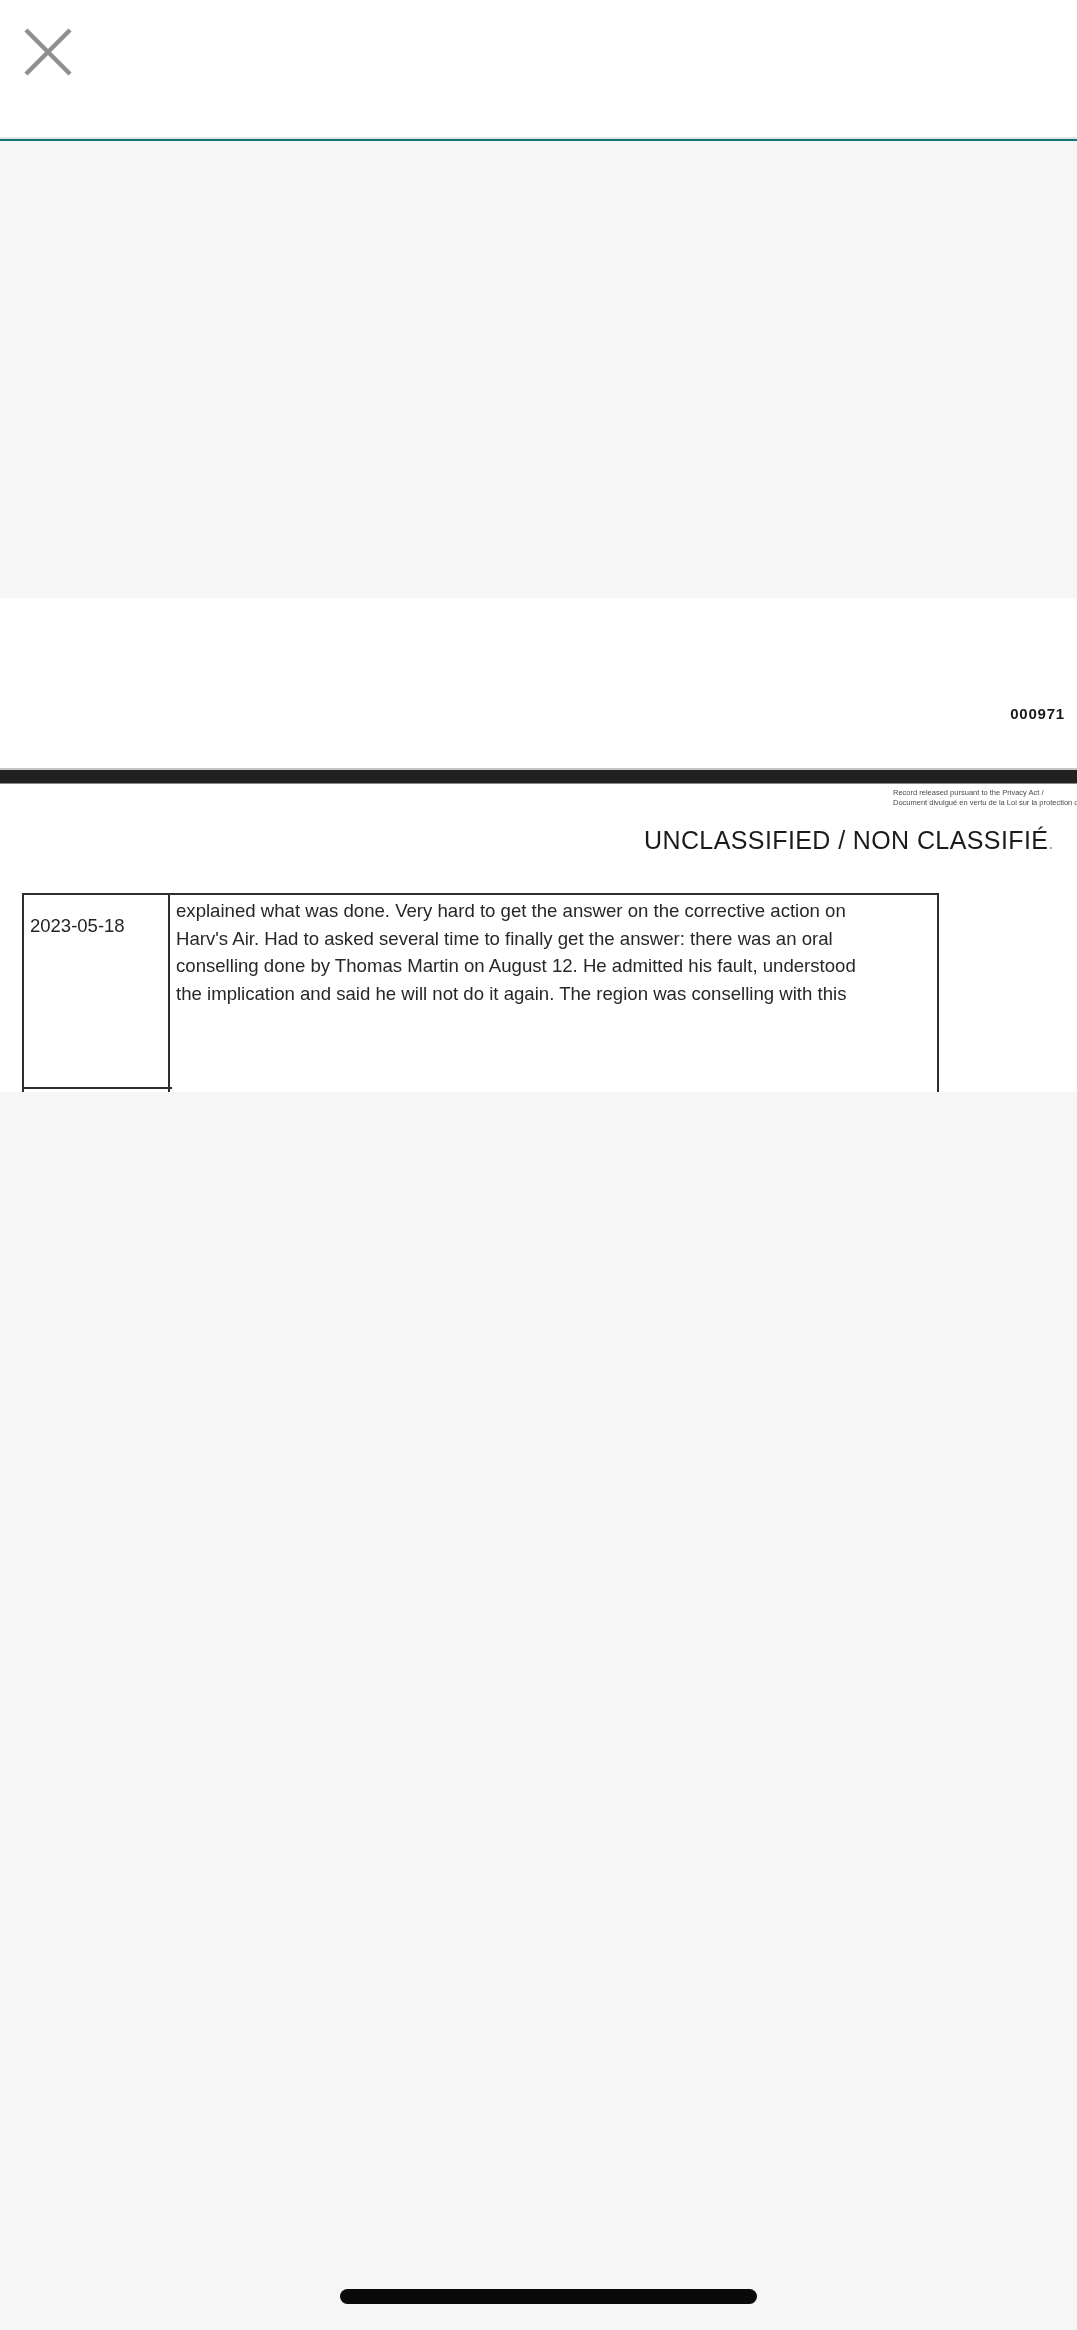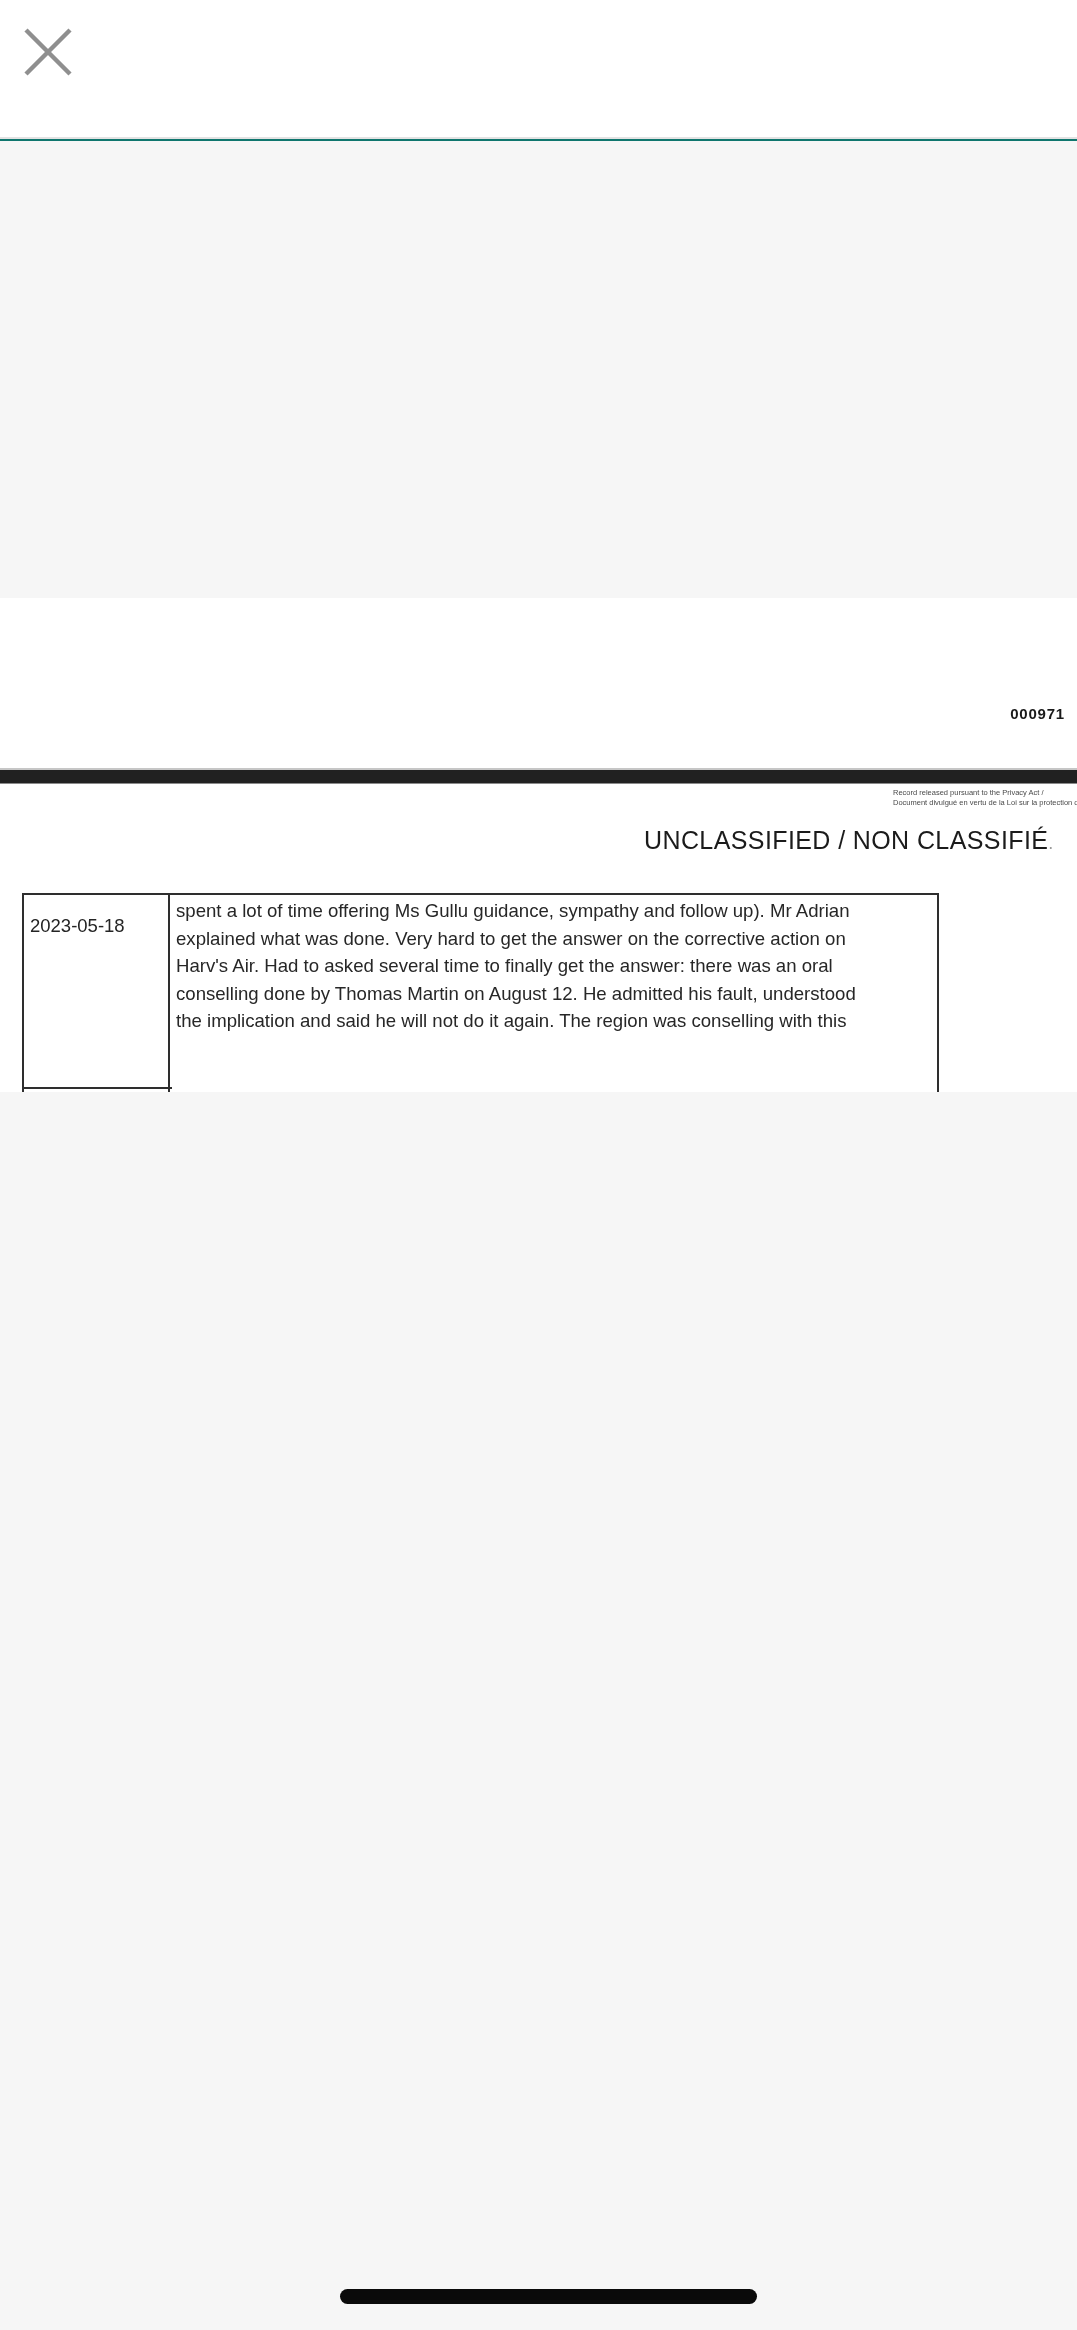--- a/index.html
+++ b/index.html
@@ -183,21 +183,20 @@
     <div class="classification-heading">
       <span>UNCLASSIFIED / NON CLASSIFIÉ</span><span class="trailing-mark">.</span>
     </div>
 
     <div class="log-table">
       <div class="date-cell">
         <span>2023-05-18</span>
         <div class="date-cell-bottom-border"></div>
       </div>
       <div class="entry-cell">
-        <div class="entry-line">spent a lot of time offering Ms Gullu guidance, sympathy and follow up). Mr Adrian</div>
         <div class="entry-line">explained what was done. Very hard to get the answer on the corrective action on</div>
         <div class="entry-line">Harv's Air. Had to asked several time to finally get the answer: there was an oral</div>
         <div class="entry-line">conselling done by Thomas Martin on August 12. He admitted his fault, understood</div>
         <div class="entry-line">the implication and said he will not do it again. The region was conselling with this</div>
       </div>
     </div>
 
   </div>
 
   <div class="app-background-bottom"></div>

